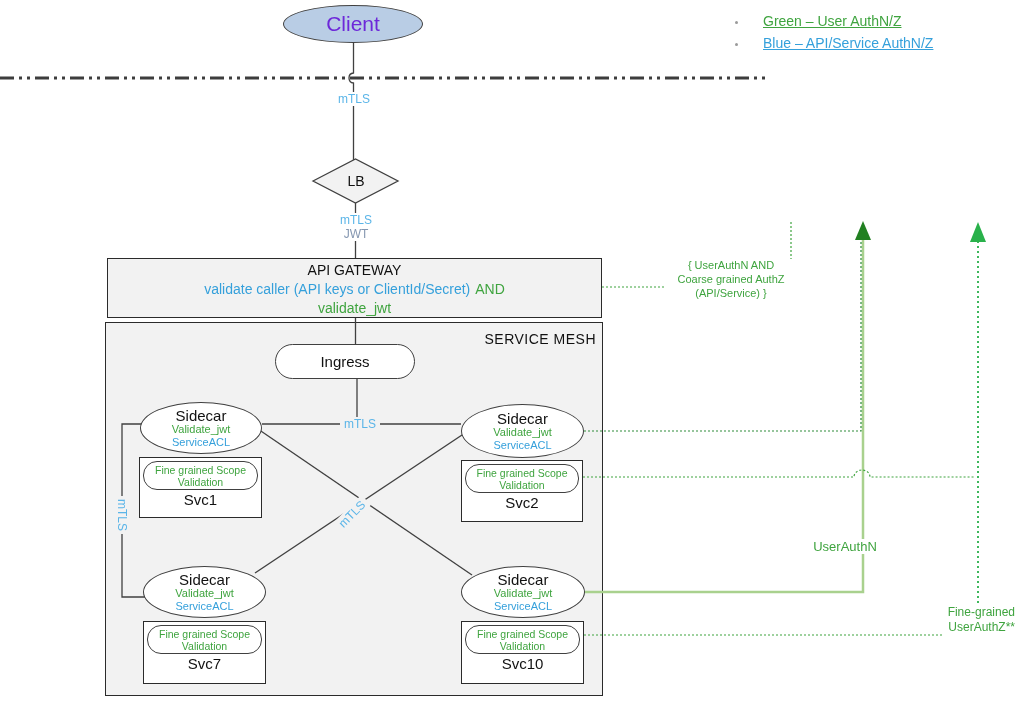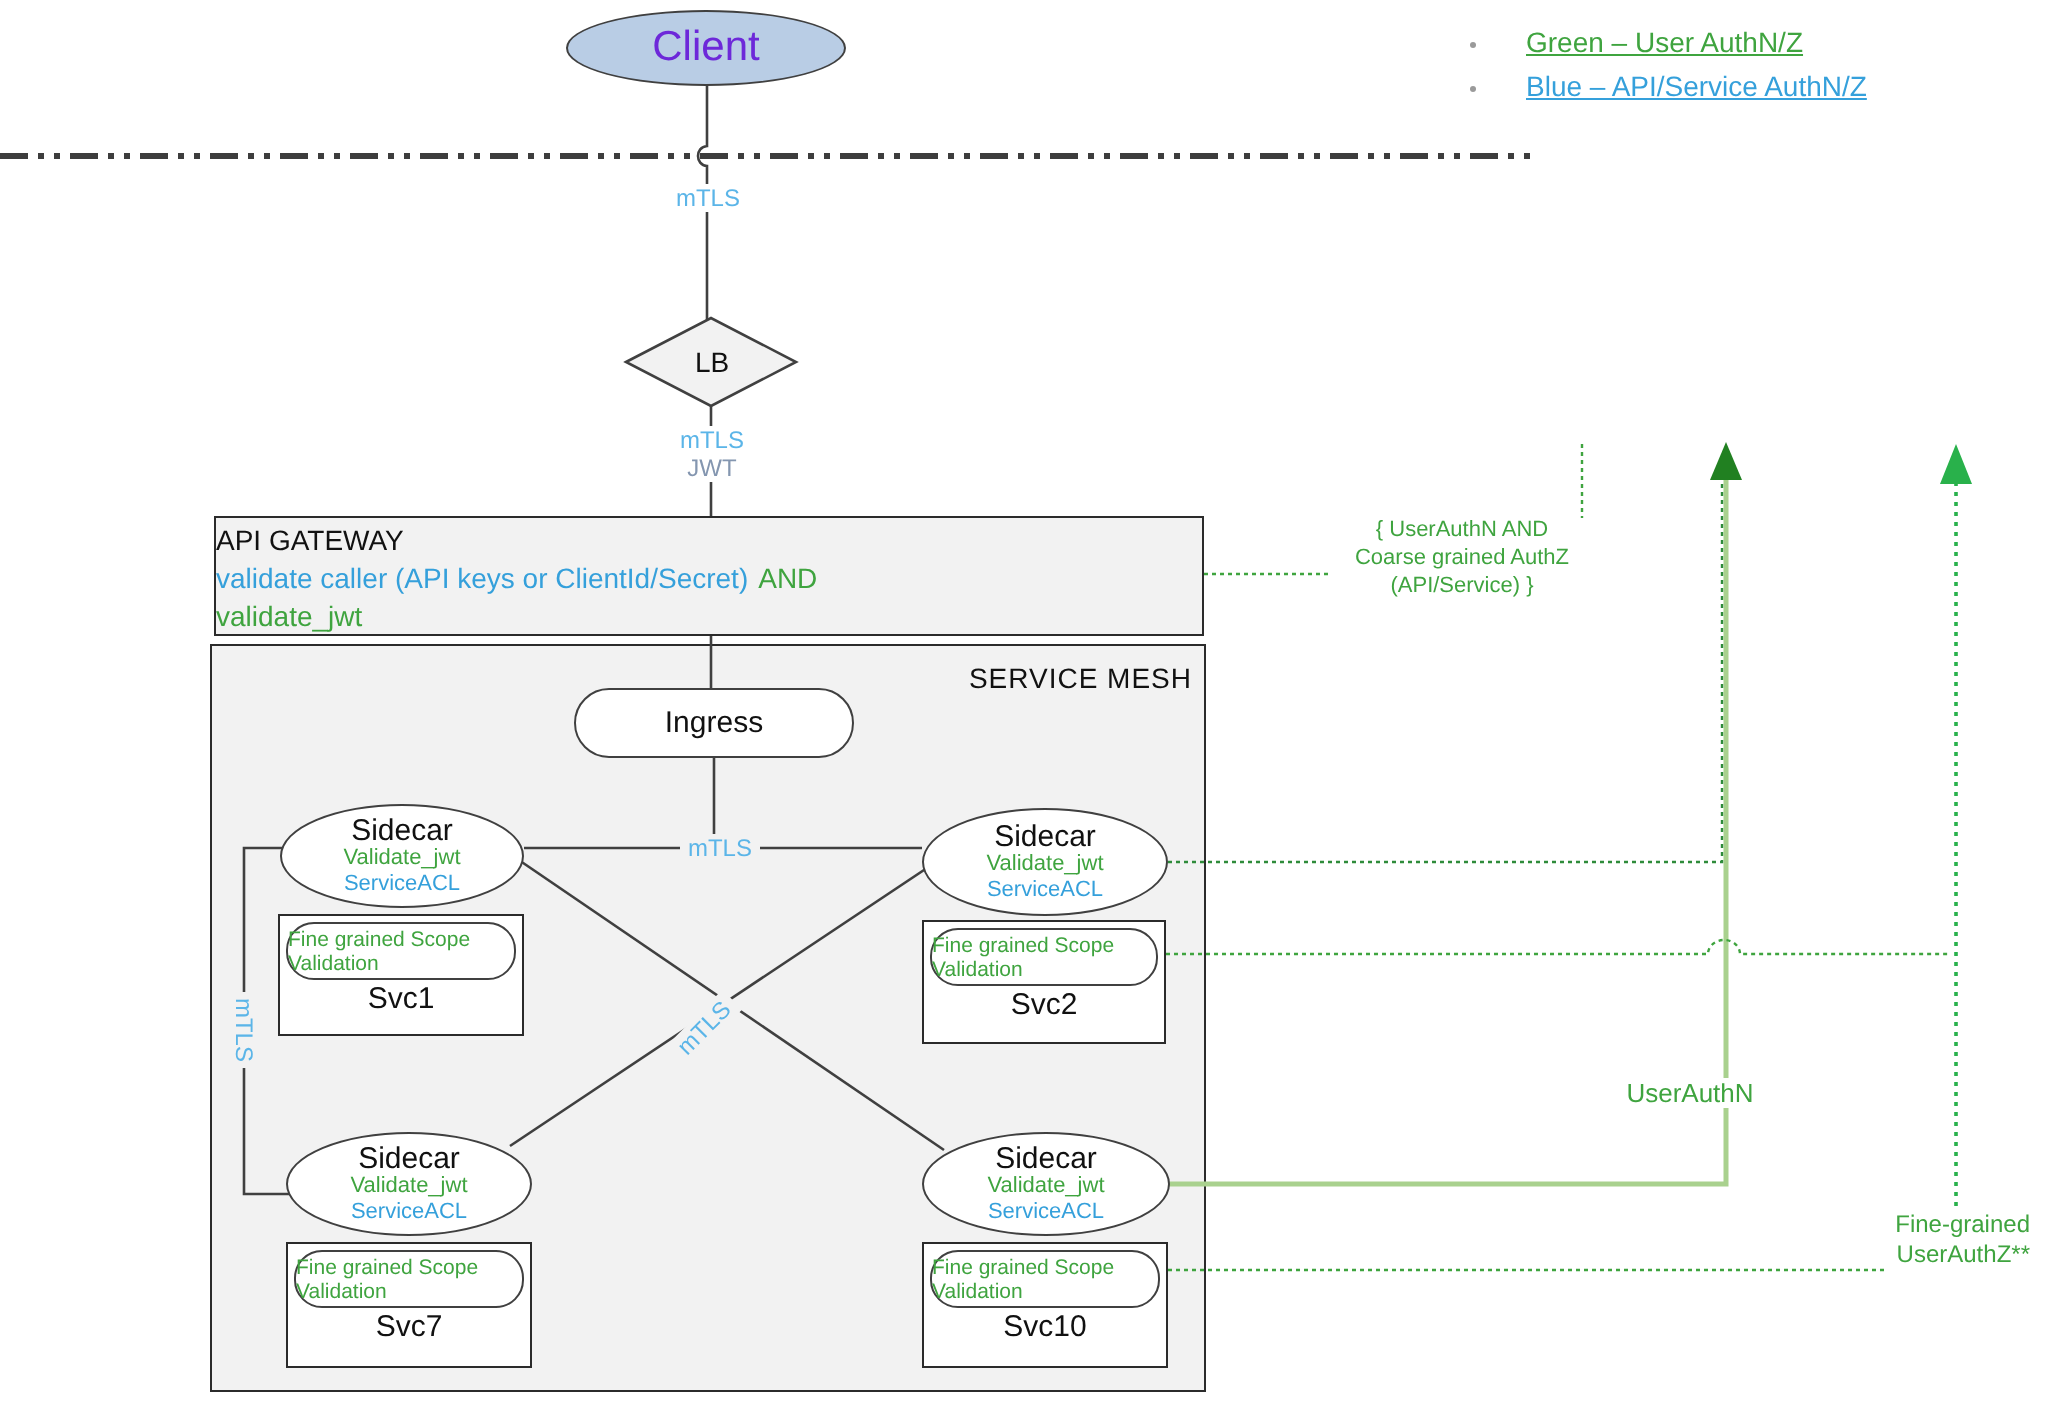--- a/index.html
+++ b/index.html
@@ -12,21 +12,21 @@
   .abs { position: absolute; }
   .layer-bg { position: absolute; inset: 0; z-index: 1; }
   #wires { position: absolute; inset: 0; z-index: 2; }
   .layer-fg { position: absolute; inset: 0; z-index: 3; pointer-events: none; }
   .layer-fg > * { pointer-events: auto; }
 
   
   .gateway-box {
     left: 107px; top: 258px; width: 495px; height: 60px;
     background: #F2F2F2; border: 1.5px solid #2b2b2b;
-    padding-top: 2px;
+    text-align: center; padding-top: 2px;
   }
   .gateway-box .t1 { font-size: 14px; color: #111; line-height: 19px; }
   .gateway-box .t2 { font-size: 14px; line-height: 19px; }
   .gateway-box .t3 { font-size: 14px; line-height: 19px; }
   .mesh-box {
     left: 105px; top: 322px; width: 498px; height: 374px;
     background: #F2F2F2; border: 1.5px solid #2b2b2b;
   }
   .mesh-label {
     position: absolute; top: 8px; right: 6px;
@@ -51,37 +51,37 @@
   .sidecar { line-height: 1.0; }
   .sidecar .sc-title { font-size: 15px; color: #111; line-height: 15px; }
   .sidecar .sc-green { font-size: 11px; line-height: 13px; }
   .sidecar .sc-blue  { font-size: 11px; line-height: 13px; }
   .sc1 { left: 140px; top: 402px; width: 122px; height: 52px; }
   .sc2 { left: 461px; top: 404px; width: 123px; height: 54px; }
   .sc3 { left: 143px; top: 566px; width: 123px; height: 52px; }
   .sc4 { left: 461px; top: 566px; width: 124px; height: 52px; }
 
   .ingress-stadium {
-    left: 287px; top: 344px; width: 140px; height: 35px;
+    left: 275px; top: 344px; width: 140px; height: 35px;
     border: 1.3px solid #404040; background: #fff; border-radius: 18px;
     display: flex; align-items: center; justify-content: center;
     font-size: 15px; color: #111;
   }
 
   .svc-box {
     border: 1.6px solid #2b2b2b; background: #ffffff; text-align: center;
   }
   .svc1  { left: 139px; top: 457px; width: 123px; height: 61px; }
   .svc2  { left: 461px; top: 460px; width: 122px; height: 62px; }
   .svc7  { left: 143px; top: 621px; width: 123px; height: 63px; }
   .svc10 { left: 461px; top: 621px; width: 123px; height: 63px; }
   .scope-stadium {
     margin: 3px 3px 0 3px; height: 29px; border: 1.2px solid #404040;
     border-radius: 14px; background: #fff;
-    display: flex; flex-direction: column; align-items: flex-start; justify-content: center;
+    display: flex; flex-direction: column; align-items: center; justify-content: center;
     font-size: 10.5px; line-height: 12px;
   }
   .svc-name { font-size: 15px; color: #111; margin-top: 1px; }
 
   
   .lbl { position: absolute; font-size: 12px; text-align: center; }
   .mask-white { background: #ffffff; padding: 0 2px; }
   .mask-gray  { background: #F2F2F2; padding: 0 2px; }
   .lb-label { left: 330px; top: 173px; width: 52px; font-size: 14px; color: #111; }
   .legend-row { font-size: 14px; text-decoration: underline; }

